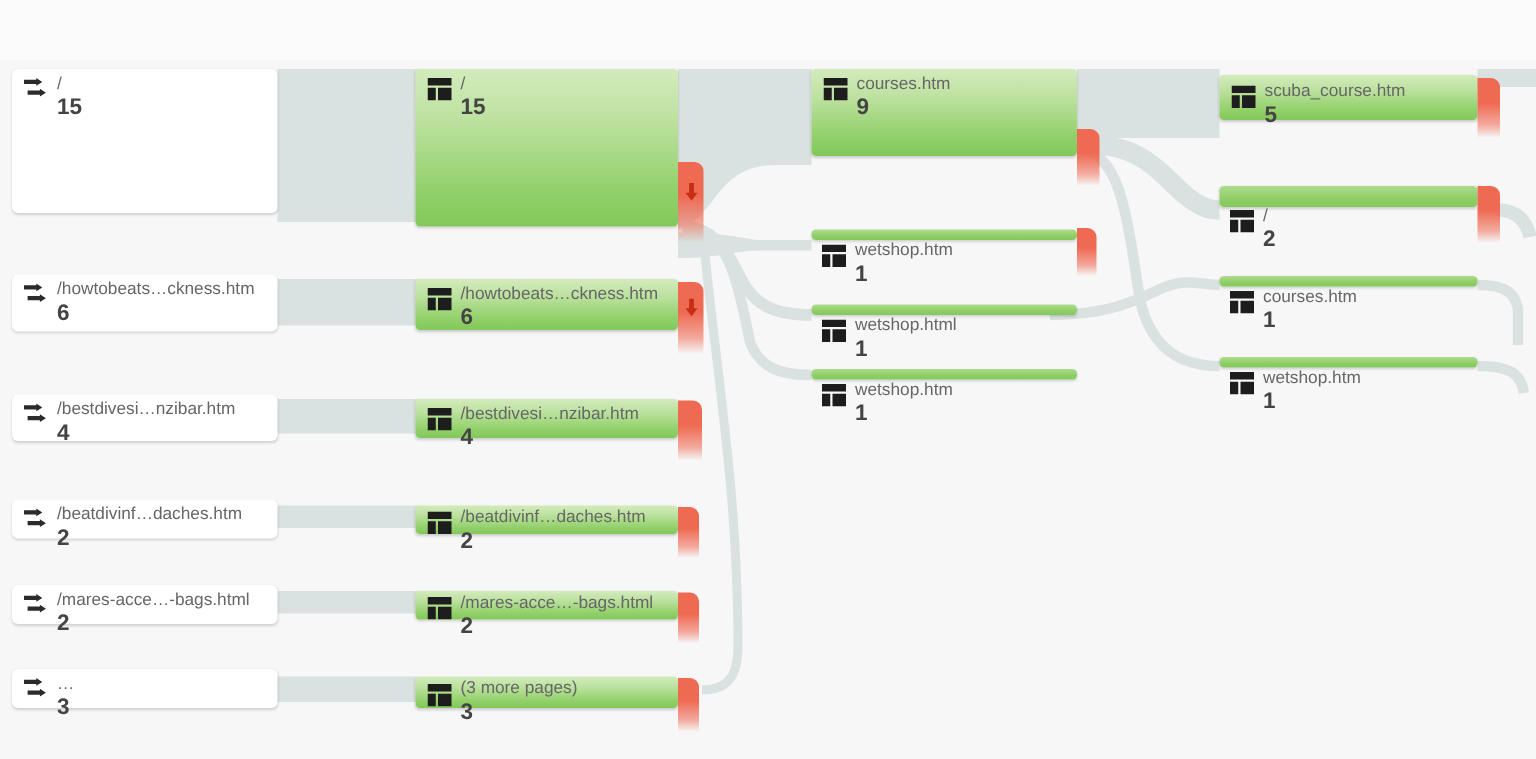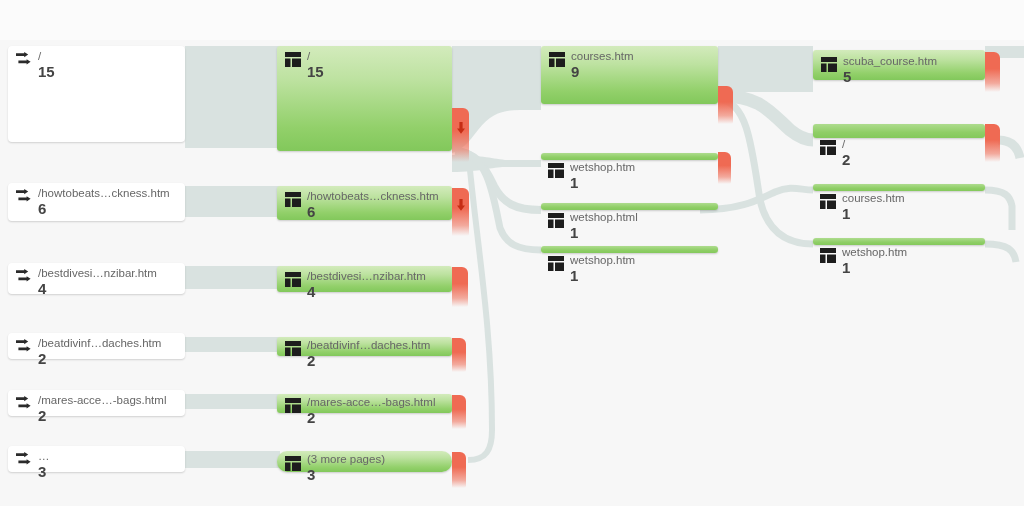--- a/index.html
+++ b/index.html
@@ -416,21 +416,21 @@
           <rect x="0" y="0" width="16" height="5" fill="#1d1d1d"></rect>
           <rect x="0" y="6.5" width="5.5" height="8.5" fill="#1d1d1d"></rect>
           <rect x="7" y="6.5" width="9" height="8.5" fill="#1d1d1d"></rect>
         </svg>
     </span>
     <span class="node-lbl" style="top:2px;">/mares-acce…-bags.html</span>
     <span class="node-val" style="top:15px;">2</span>
   </div>
   <div class="dropoff" style="left:452px; top:395px; width:14px; height:34px;"></div>
 
-  <div class="node node-page" style="left:277px; top:451px; width:175px; height:21px;border-radius:10px;">
+  <div class="node node-page" style="left:277px; top:451px; width:175px; height:21px;">
     <span class="icon-box" style="top:5px;">
       <svg width="17" height="15" viewBox="0 0 17 15">
           <rect x="0" y="0" width="16" height="5" fill="#1d1d1d"></rect>
           <rect x="0" y="6.5" width="5.5" height="8.5" fill="#1d1d1d"></rect>
           <rect x="7" y="6.5" width="9" height="8.5" fill="#1d1d1d"></rect>
         </svg>
     </span>
     <span class="node-lbl" style="top:2px;">(3 more pages)</span>
     <span class="node-val" style="top:15px;">3</span>
   </div>

